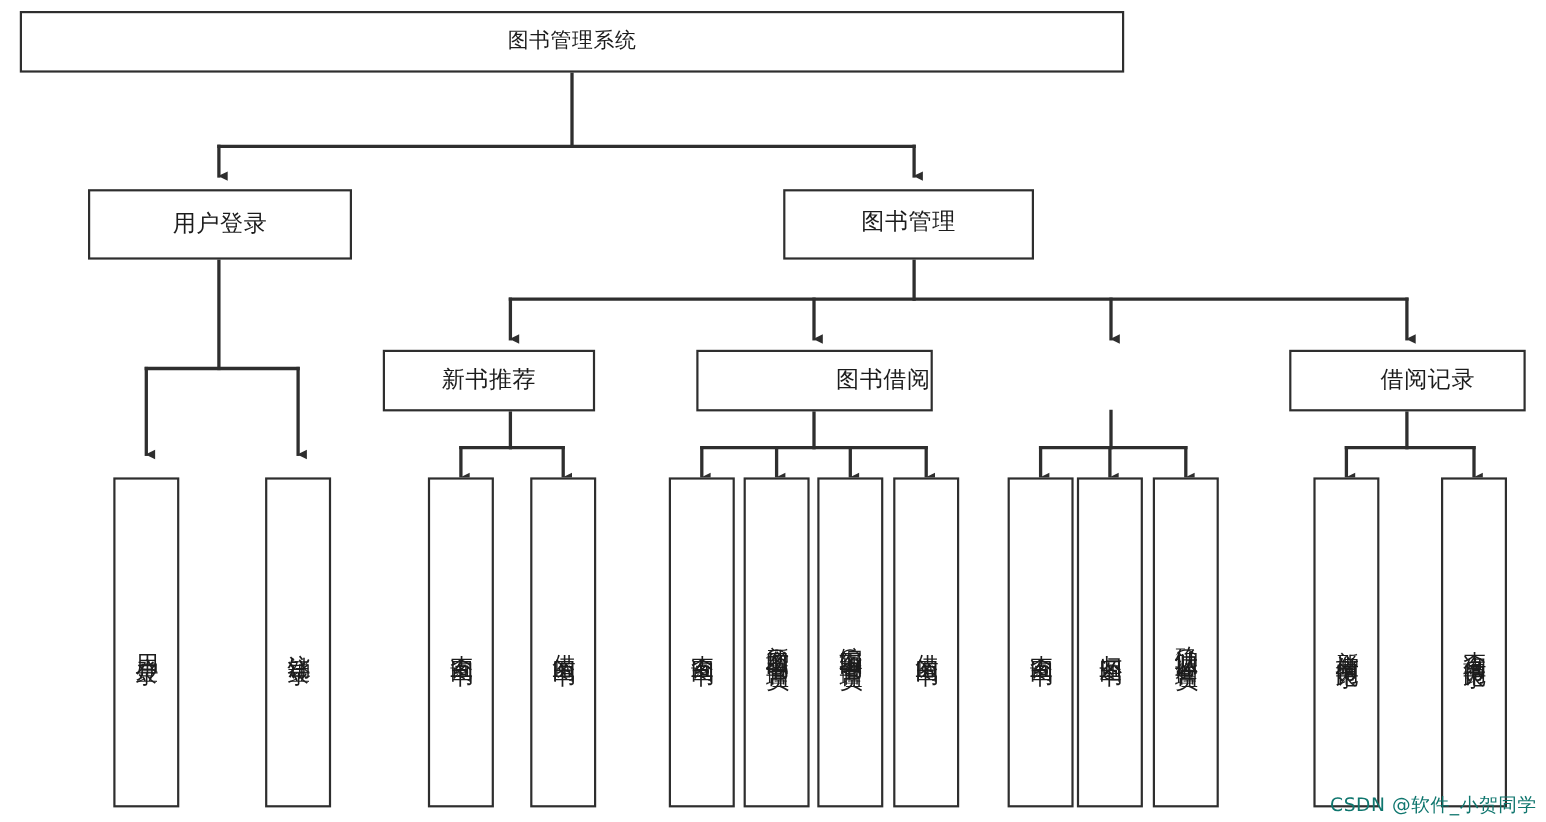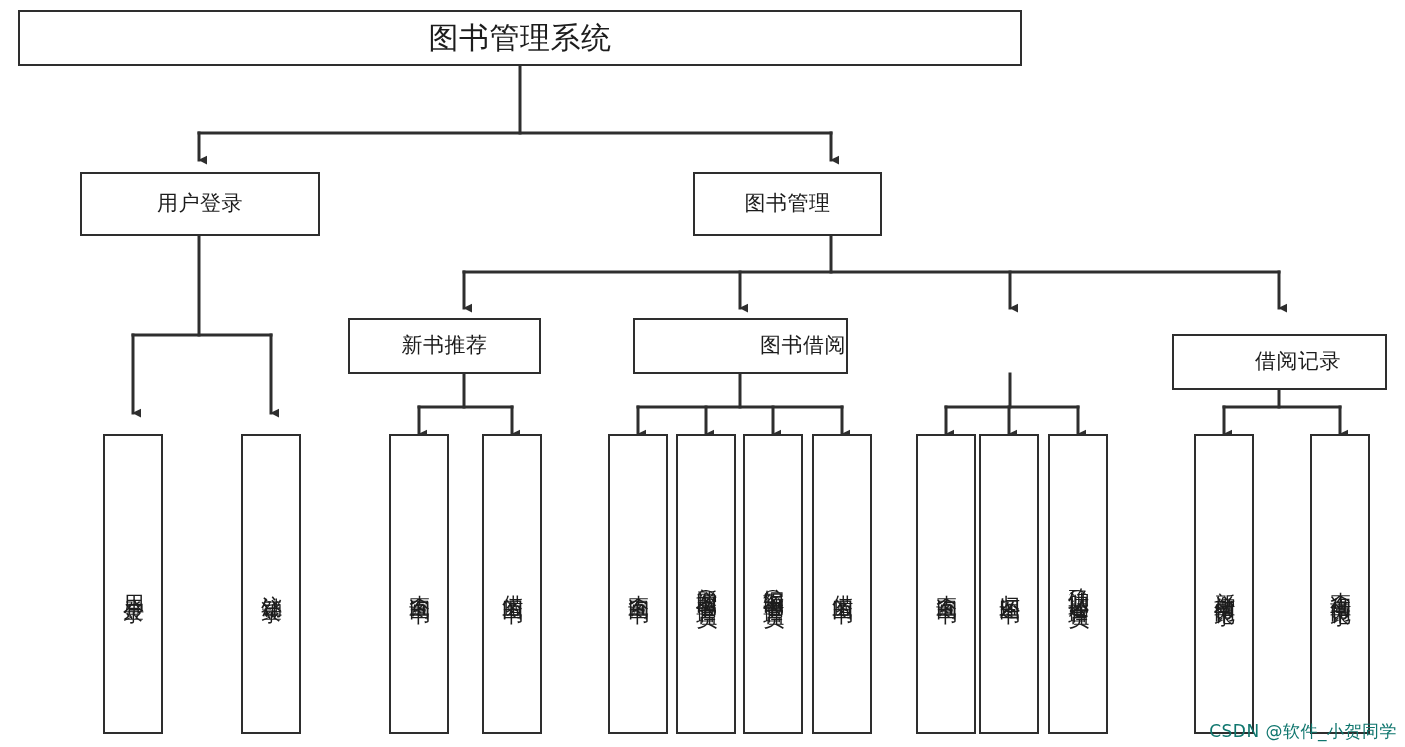--- a/index.html
+++ b/index.html
@@ -32,21 +32,21 @@
     align-items: center;
     justify-content: center;
     color: #1c1c1c;
     line-height: 1.12;
   }
   .node.h {
     font-size: 21px;
     letter-spacing: 0.5px;
   }
   .node.root {
-    font-size: 30px;
+    font-size: 19px;
   }
   .node.v {
     writing-mode: vertical-rl;
     text-orientation: upright;
     font-size: 21px;
     letter-spacing: 3px;
     padding: 6px 0;
     align-items: center;
     justify-content: center;
     white-space: nowrap;
@@ -126,31 +126,31 @@
     </g>
   </svg>
 
   <div class="node h root" style="left:18px; top:10px; width:1004px; height:56px;">
     <span>图书管理系统</span>
   </div>
 
   <div class="node h" style="left:80px; top:172px; width:240px; height:64px;">
     <span>用户登录</span>
   </div>
-  <div class="node h" style="left:693px; top:172px; width:189px; height:64px;">
+  <div class="node h" style="left:712px; top:172px; width:228px; height:64px;font-family:Liberation Mono, monospace;">
     <span>图书管理</span>
   </div>
 
   <div class="node h" style="left:348px; top:318px; width:193px; height:56px;">
     <span>新书推荐</span>
   </div>
   <div class="node h" style="left:633px; top:318px; width:215px; height:56px;justify-content:flex-end;">
     <span>图书借阅</span>
   </div>
-  <div class="node h" style="left:1172px; top:334px; width:215px; height:56px;padding-left:37px;">
+  <div class="node h" style="left:1172px; top:318px; width:215px; height:56px;padding-left:37px;">
     <span>借阅记录</span>
   </div>
 
   <div class="node v" style="left:103px; top:434px; width:60px; height:300px;">
     <span class="vlabel">用户登录</span>
   </div>
   <div class="node v" style="left:241px; top:434px; width:60px; height:300px;">
     <span class="vlabel">注销登录</span>
   </div>
 

